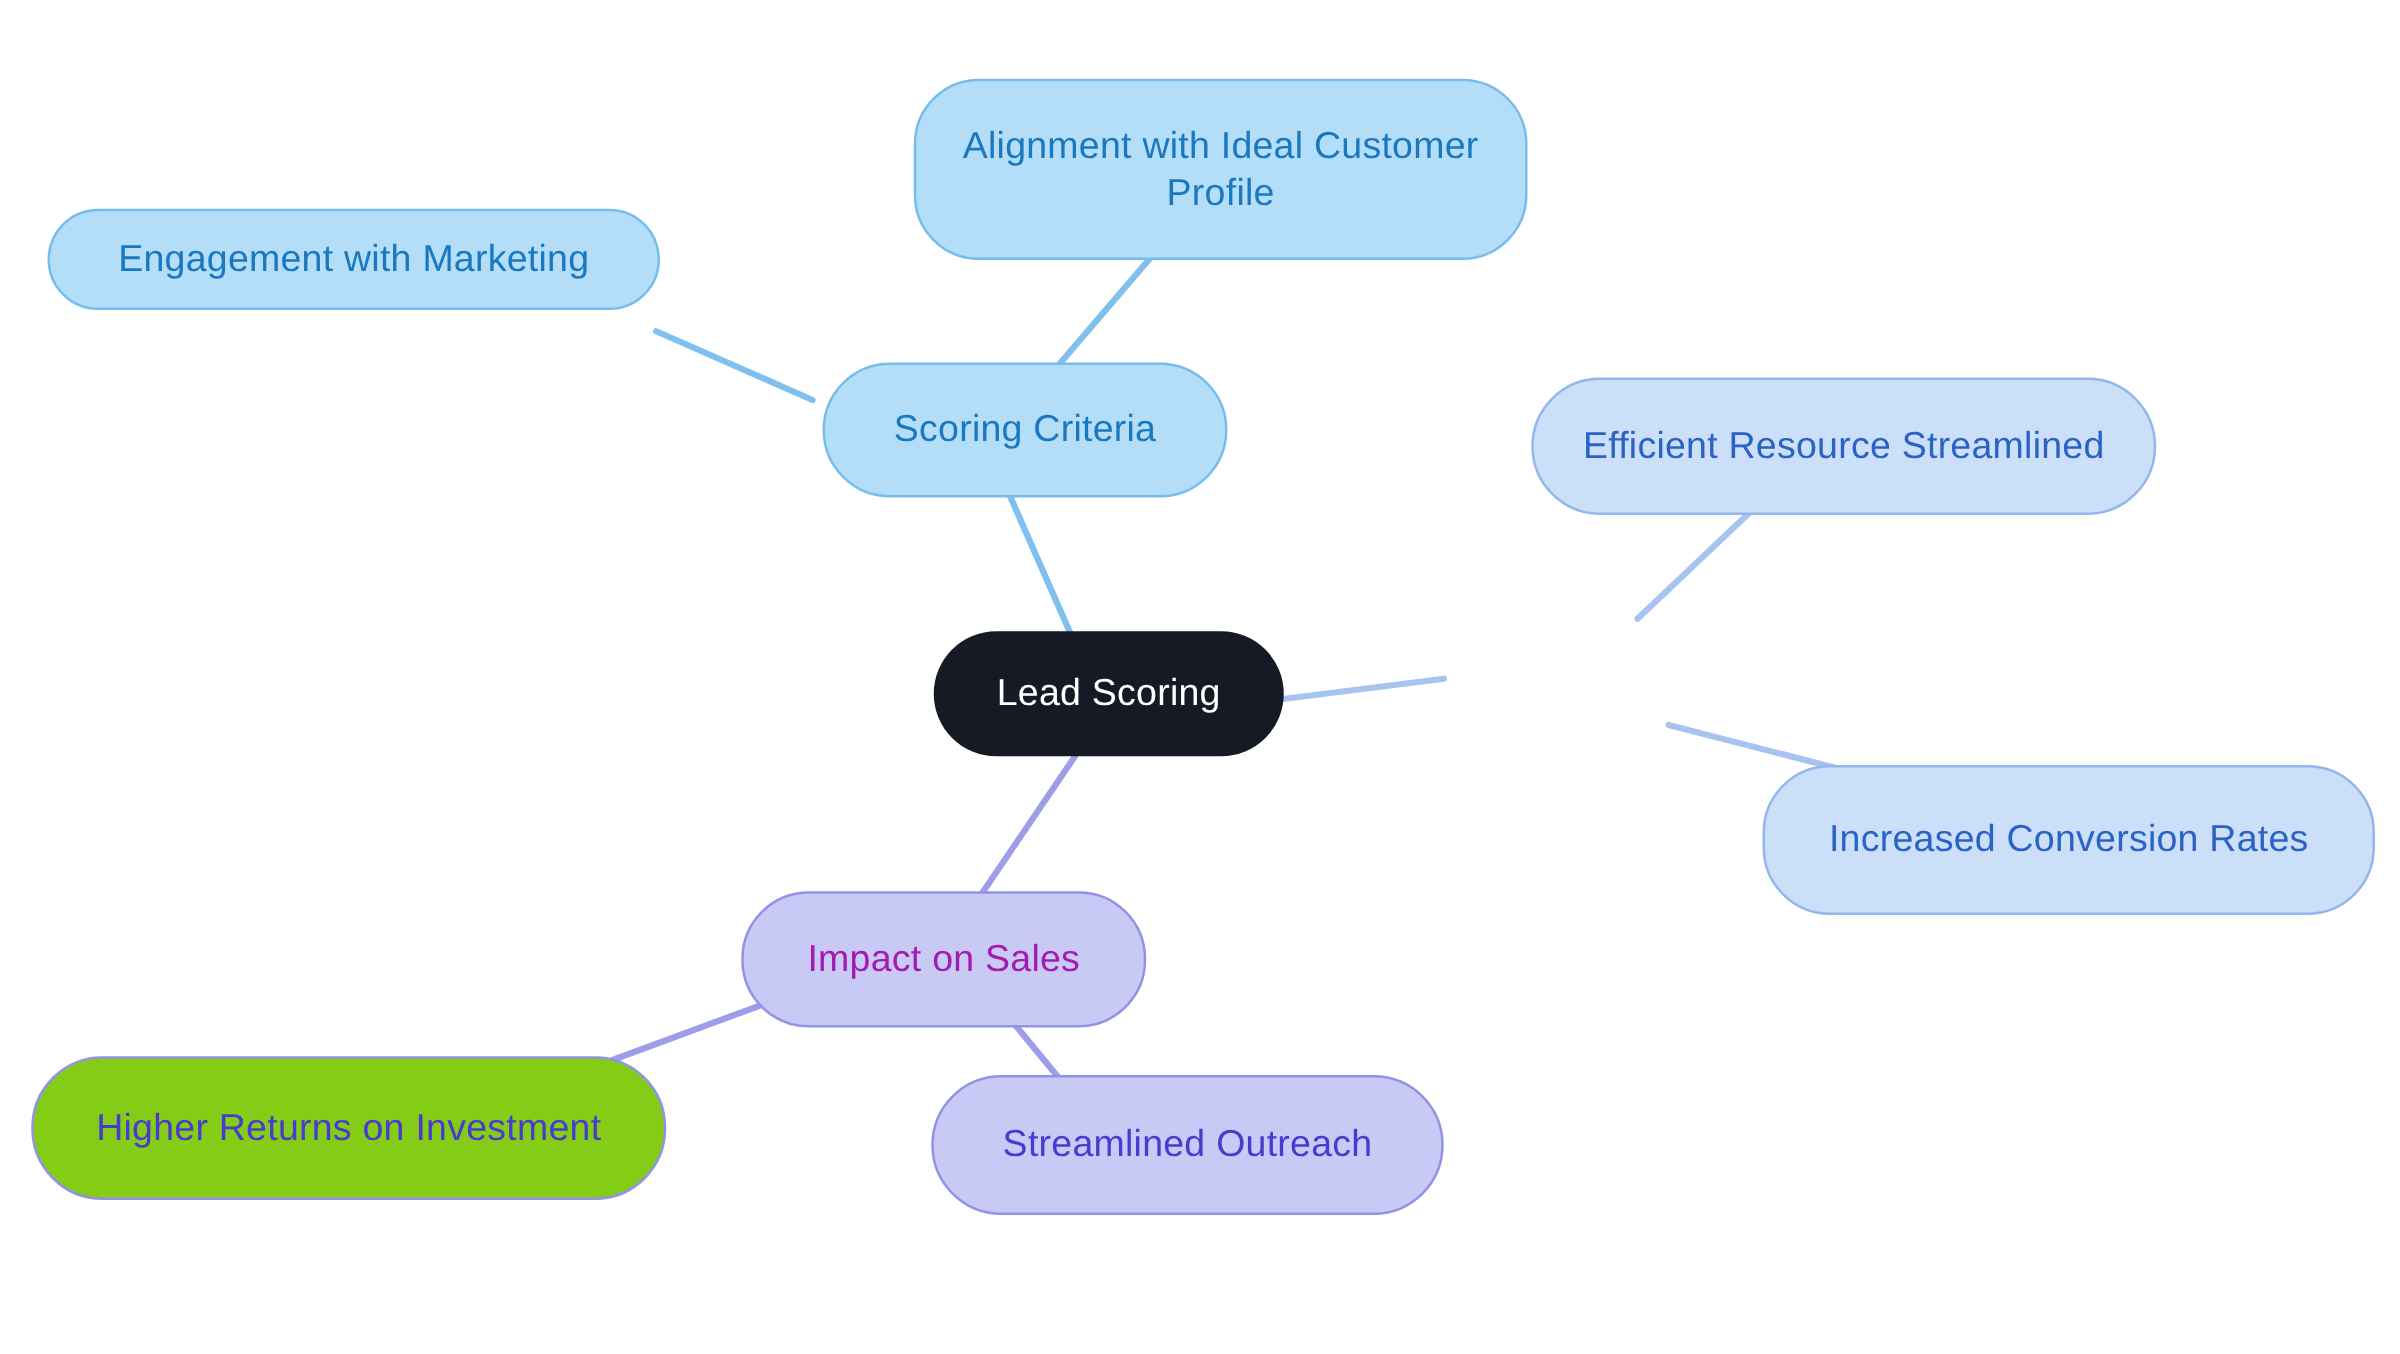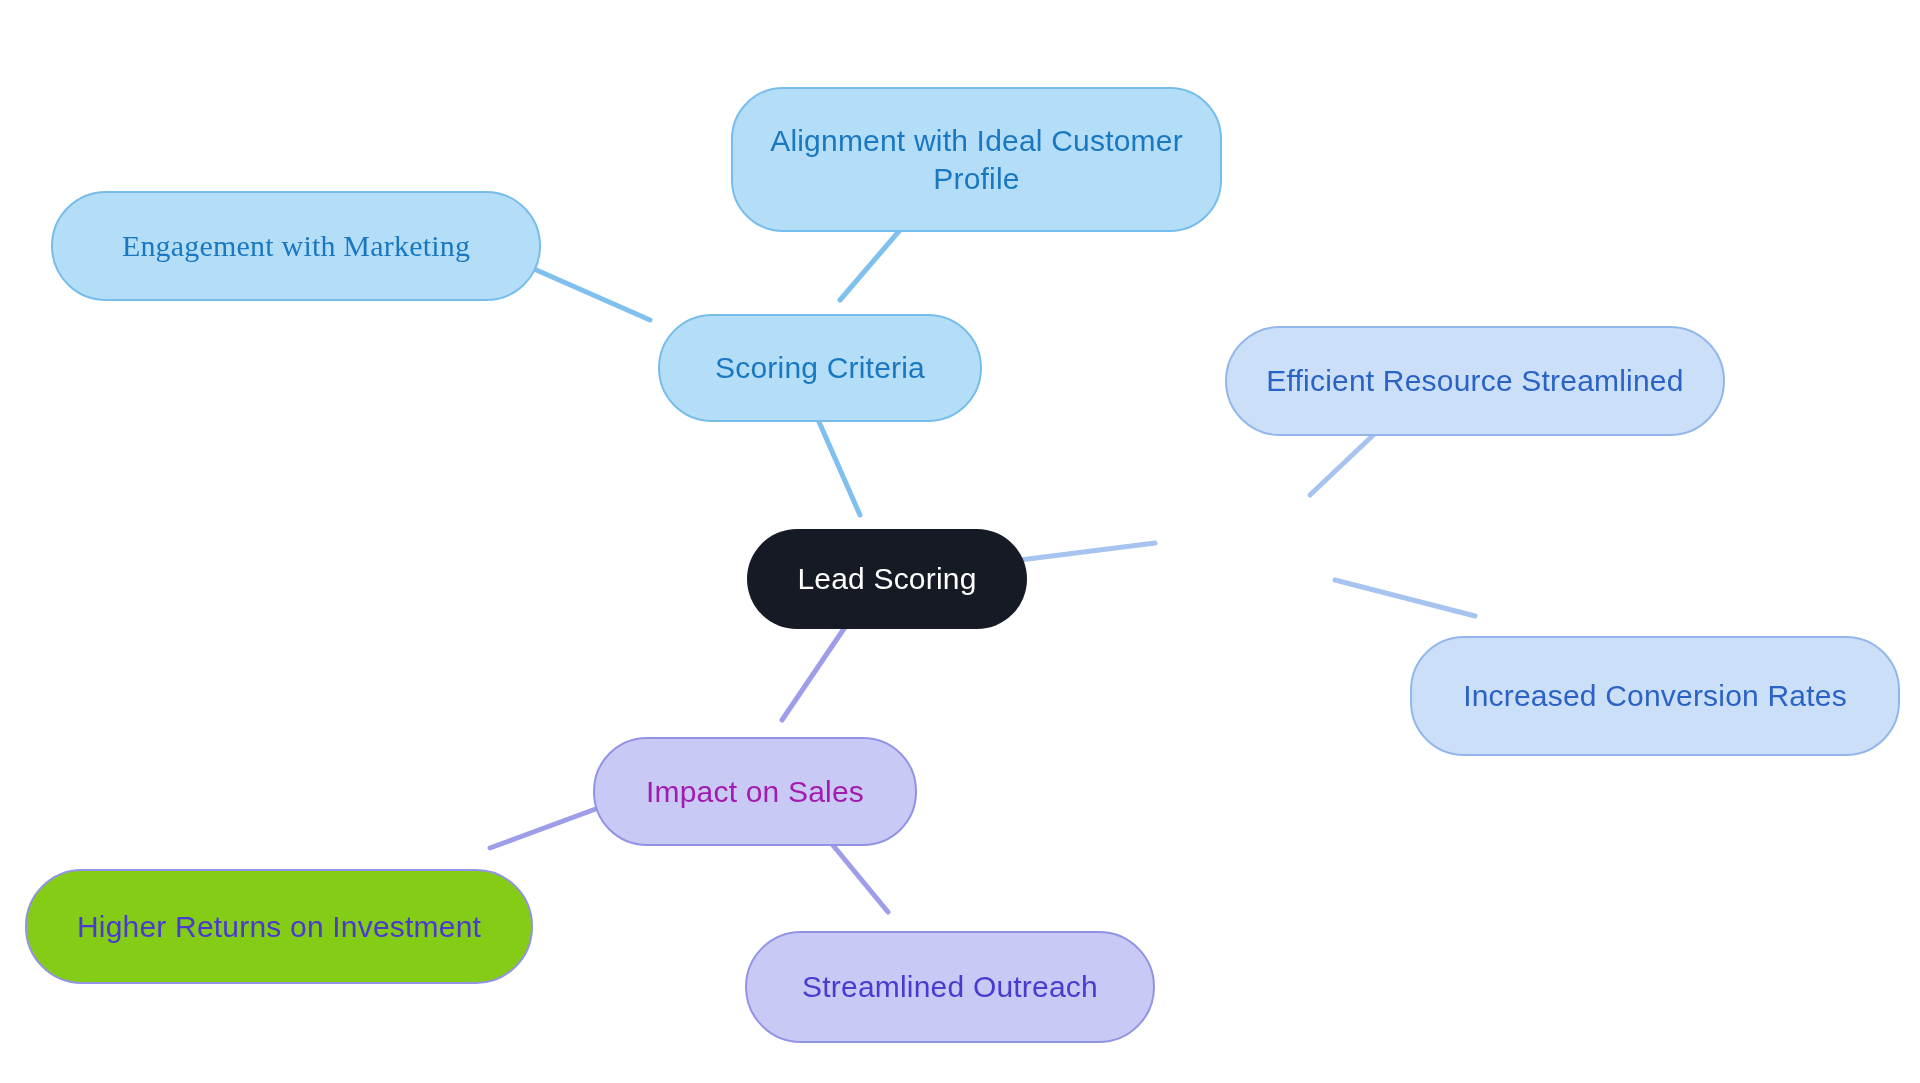--- a/index.html
+++ b/index.html
@@ -31,35 +31,34 @@
     align-items: center;
     justify-content: center;
     text-align: center;
     box-sizing: border-box;
     border: 2px solid transparent;
     border-radius: 55px;
     font-size: 30px;
     letter-spacing: 0.2px;
     cursor: default;
     line-height: 1.25;
-    margin-top: 24px;
   }
   .node span { display: block; padding: 0 26px; }
 
   
   .n-root        { left: 747px;  top: 505px; width: 280px; height: 100px; border: none; border-radius: 54px; }
   .n-scoring     { left: 658px;  top: 290px; width: 324px; height: 108px; border-radius: 54px; }
   .n-alignment   { left: 731px;  top: 63px;  width: 491px; height: 145px; border-radius: 52px; }
-  .n-engagement  { left: 51px;   top: 167px; width: 490px; height: 110px; border-radius: 55px; font-family: Liberation Serif, serif; }
+  .n-engagement  { left: 38px;   top: 167px; width: 490px; height: 81px; border-radius: 55px; }
   .n-benefits    { left: 1143px; top: 488px; width: 217px; height: 110px; border-radius: 55px; }
   .n-efficient   { left: 1225px; top: 302px; width: 500px; height: 110px; border-radius: 55px; }
   .n-increased   { left: 1410px; top: 612px; width: 490px; height: 120px; border-radius: 54px; align-items: center; }
   .n-impact      { left: 593px;  top: 713px; width: 324px; height: 109px; border-radius: 54px; }
   .n-higher      { left: 25px;   top: 845px; width: 508px; height: 115px; border-radius: 57px; }
-  .n-streamlined { left: 745px;  top: 907px; width: 410px; height: 112px; border-radius: 56px; }
+  .n-streamlined { left: 745px;  top: 860px; width: 410px; height: 112px; border-radius: 56px; }
 </style>
 </head>
 <body>
 
 <div class="canvas">
 
   <svg class="edges" width="1920" height="1083" viewBox="0 0 1920 1083">
     <line x1="930" y1="195" x2="840" y2="300" stroke="#7FC0EF"></line>
     <line x1="525" y1="265" x2="650" y2="320" stroke="#7FC0EF"></line>
     <line x1="805" y1="390" x2="860" y2="515" stroke="#7FC0EF"></line>

